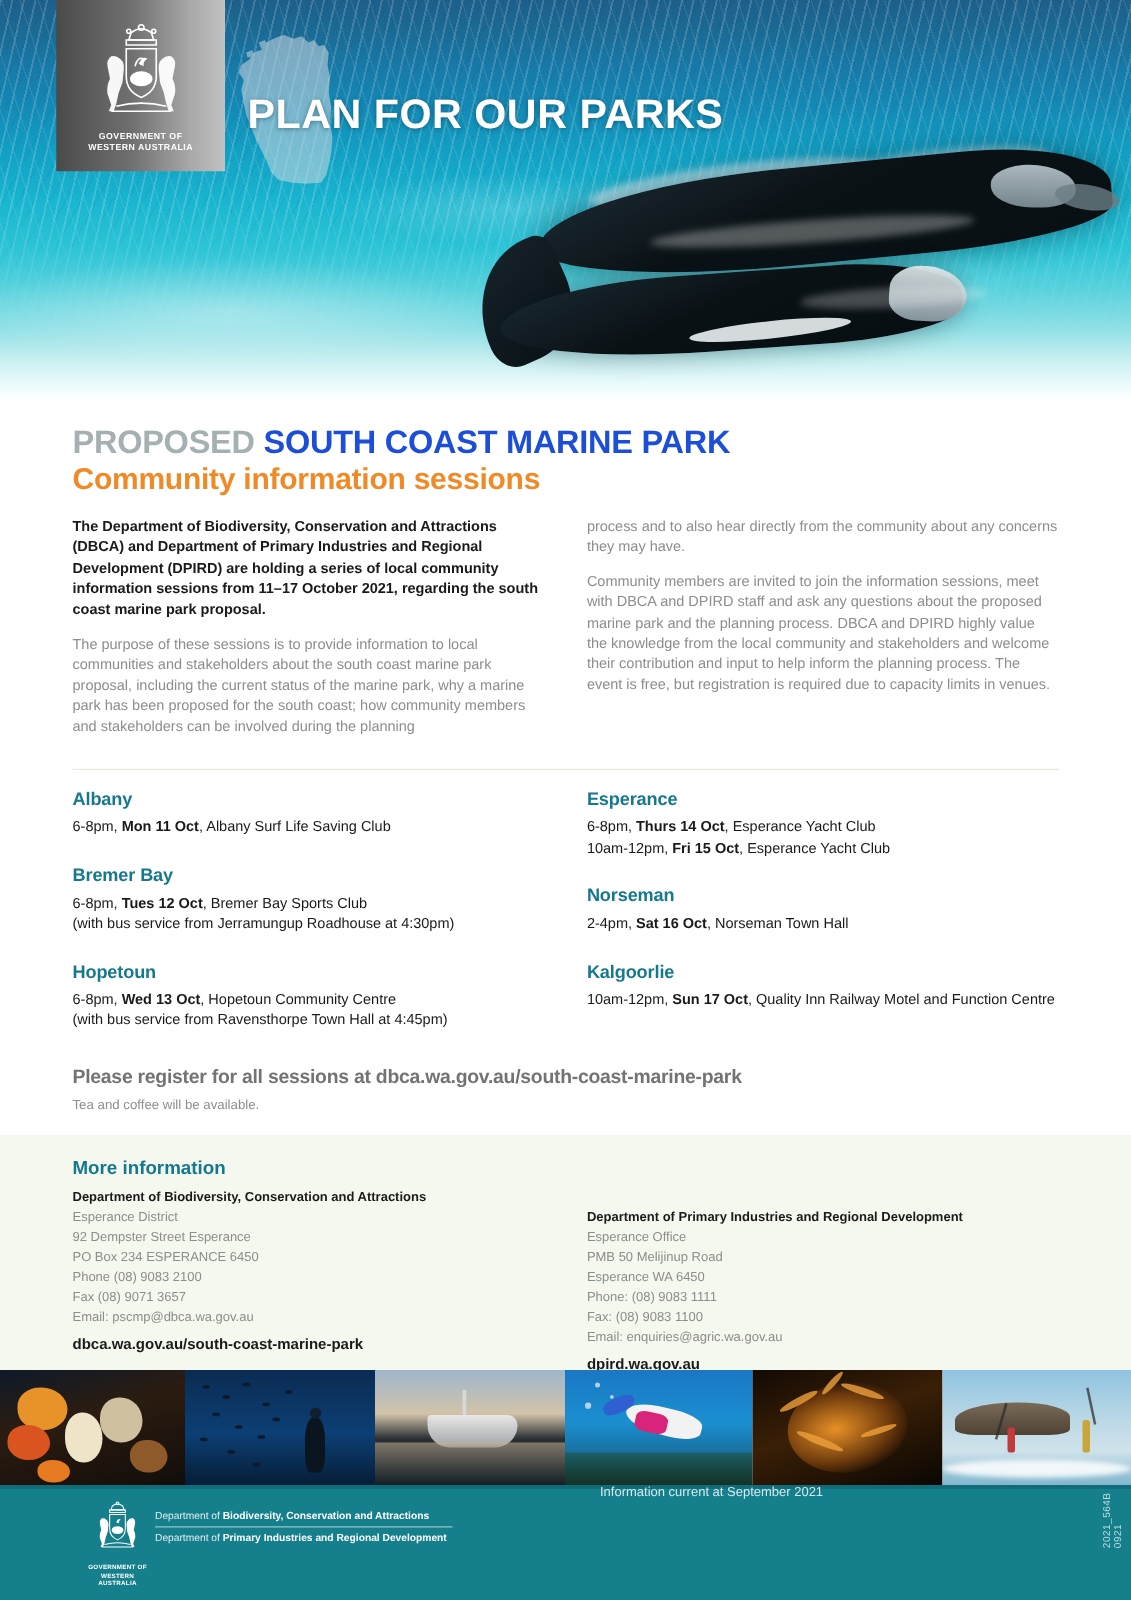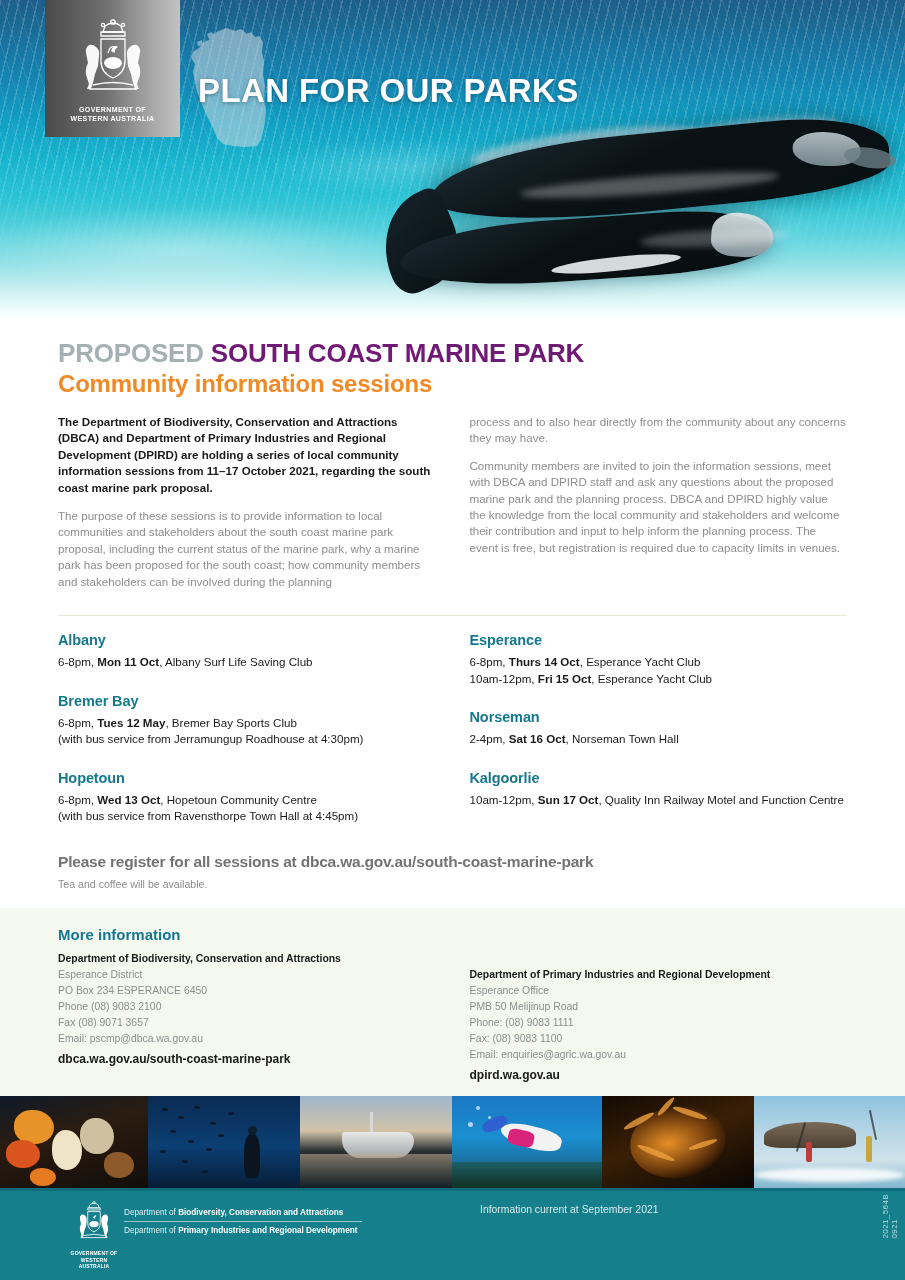--- a/index.html
+++ b/index.html
@@ -89,21 +89,21 @@
     color:#fff;font-size:33px;font-weight:bold;letter-spacing:.4px;
     font-family:"Liberation Sans",sans-serif;
     text-shadow:0 1px 4px rgba(0,40,60,.45);
   }
 
   
   .content{position:relative;padding:0 58px;}
   .headline{margin-top:18px;}
   .h-line1{font-size:26px;font-weight:bold;letter-spacing:-.2px;line-height:30px;}
   .h-proposed{color:#a5b0b3;}
-  .h-main{color:#701a75;}
+  .h-main{color:#1d4ed8;}
   .h-line2{font-size:24px;font-weight:bold;color:#f08a26;line-height:28px;margin-top:2px;letter-spacing:-.2px;}
 
   .cols{display:flex;gap:34px;margin-top:16px;}
   .col{width:382px;}
   .lead{font-size:11.6px;line-height:16.4px;color:#1a1a1a;font-weight:bold;margin:0 0 12px 0;}
   .para{font-size:11.6px;line-height:16.4px;color:#8d8d8d;margin:0 0 11px 0;}
 
   .rule{height:1px;background:#e7e9dc;margin:14px 0 16px 0;}
 
   .sessions{display:flex;gap:34px;}
@@ -164,21 +164,21 @@
 
   
   .footer{position:absolute;left:0;top:1188px;width:905px;height:92px;background:#157f8c;}
   .footer-top{position:absolute;left:0;top:0;width:905px;height:3px;background:#0f6c78;}
   .foot-logo{position:absolute;left:66px;top:12px;width:56px;text-align:center;}
   .foot-cap{color:#fff;font-size:5px;font-weight:bold;line-height:6.5px;letter-spacing:.2px;margin-top:2px;}
   .foot-depts{position:absolute;left:124px;top:18px;width:250px;}
   .foot-dept{font-size:8.2px;color:#dfeef0;line-height:13px;}
   .foot-dept b{color:#ffffff;font-weight:bold;}
   .foot-sep{height:1px;background:rgba(255,255,255,.55);margin:2px 0;width:238px;}
-  .foot-note{position:absolute;left:480px;top:16px;font-size:10.4px;color:#d6eaed;}
+  .foot-note{position:absolute;left:480px;top:1px;font-size:10.4px;color:#d6eaed;}
   .foot-code{position:absolute;right:6px;top:1194px;font-size:8px;color:#bcdce0;
     writing-mode:vertical-rl;transform:rotate(180deg);letter-spacing:.4px;}
 </style>
 </head>
 <body>
 
 <div class="page">
 
   <div class="hero">
     <div class="hero-water"></div>
@@ -263,21 +263,21 @@
       </div>
     </div>
 
     <div class="rule"></div>
 
     <div class="sessions">
       <div class="sess-col" id="sess-left">
           <div class="town">Albany</div>
           <p class="sess-line"><span>6-8pm, </span><b>Mon 11 Oct</b><span>, Albany Surf Life Saving Club</span></p>
           <div class="town spaced">Bremer Bay</div>
-          <p class="sess-line"><span>6-8pm, </span><b>Tues 12 May</b><span>, Bremer Bay Sports Club</span></p>
+          <p class="sess-line"><span>6-8pm, </span><b>Tues 12 Oct</b><span>, Bremer Bay Sports Club</span></p>
           <p class="sess-line">(with bus service from Jerramungup Roadhouse at 4:30pm)</p>
           <div class="town spaced">Hopetoun</div>
           <p class="sess-line"><span>6-8pm, </span><b>Wed 13 Oct</b><span>, Hopetoun Community Centre</span></p>
           <p class="sess-line">(with bus service from Ravensthorpe Town Hall at 4:45pm)</p>
         </div>
       <div class="sess-col" id="sess-right">
           <div class="town">Esperance</div>
           <p class="sess-line"><span>6-8pm, </span><b>Thurs 14 Oct</b><span>, Esperance Yacht Club</span></p>
           <p class="sess-line"><span>10am-12pm, </span><b>Fri 15 Oct</b><span>, Esperance Yacht Club</span></p>
           <div class="town spaced">Norseman</div>
@@ -292,32 +292,34 @@
   </div>
 
   <div class="moreinfo">
     <div class="mi-inner">
       <div class="mi-title">More information</div>
       <div class="mi-cols">
         <div class="mi-col">
           <div class="mi-org">Department of Biodiversity, Conservation and Attractions</div>
           <div id="dbca-lines">
               <div class="mi-row">Esperance District</div>
+              <div class="mi-row">92 Dempster Street Esperance</div>
               <div class="mi-row">PO Box 234 ESPERANCE 6450</div>
               <div class="mi-row">Phone (08) 9083 2100</div>
               <div class="mi-row">Fax (08) 9071 3657</div>
               <div class="mi-row">Email: pscmp@dbca.wa.gov.au</div>
             </div>
           <div class="mi-url">dbca.wa.gov.au/south-coast-marine-park</div>
         </div>
         <div class="mi-col right">
           <div class="mi-org">Department of Primary Industries and Regional Development</div>
           <div id="dpird-lines">
               <div class="mi-row">Esperance Office</div>
               <div class="mi-row">PMB 50 Melijinup Road</div>
+              <div class="mi-row">Esperance WA 6450</div>
               <div class="mi-row">Phone: (08) 9083 1111</div>
               <div class="mi-row">Fax: (08) 9083 1100</div>
               <div class="mi-row">Email: enquiries@agric.wa.gov.au</div>
             </div>
           <div class="mi-url">dpird.wa.gov.au</div>
         </div>
       </div>
     </div>
   </div>
 

